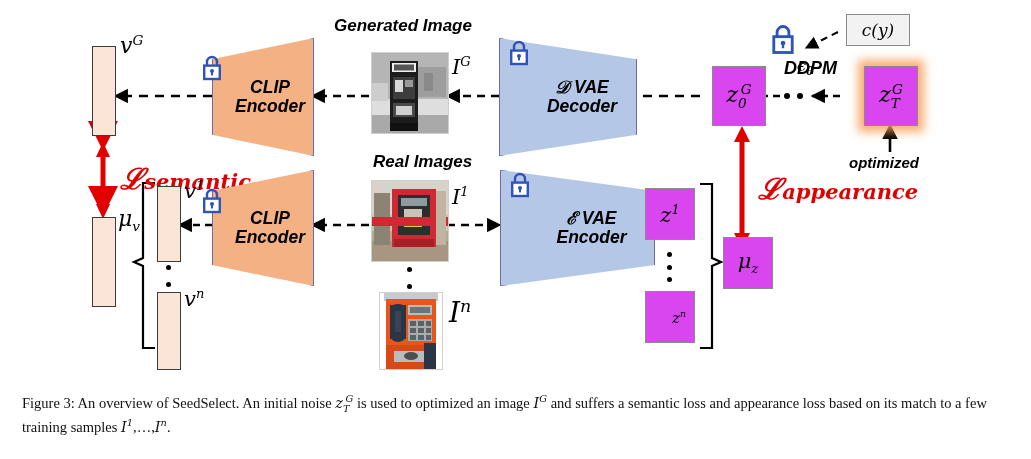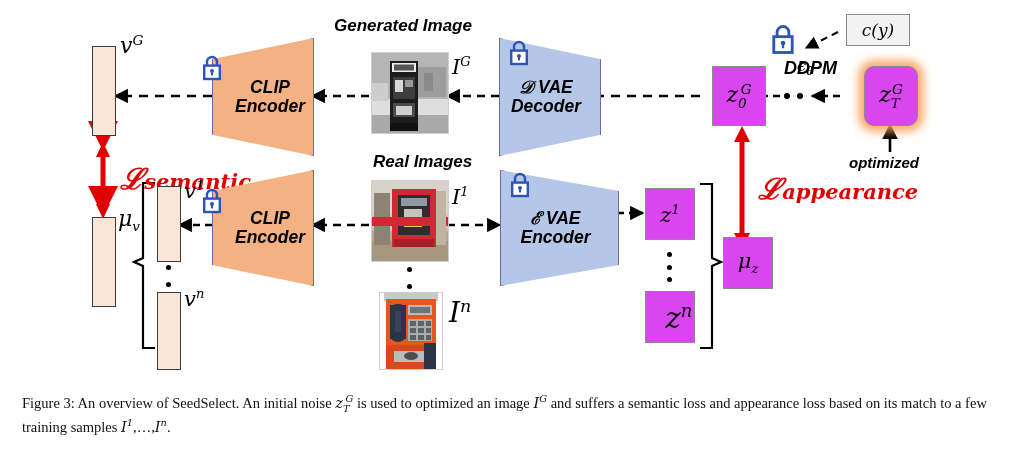--- a/index.html
+++ b/index.html
@@ -16,28 +16,28 @@
          font-weight:bold;font-style:italic;line-height:1.08;
          font-family:"Liberation Sans",sans-serif;}
   .block .ln{display:block;white-space:nowrap;}
 
   .clip{background:#f4b183;border:1.5px solid #6b6ba8;}
   .vae {background:#b4c7e7;border:1.5px solid #6b6ba8;}
 
   
   .trap-r{clip-path:polygon(0% 18%,100% 0%,100% 100%,0% 82%);}
   
-  .trap-l{clip-path:polygon(0% 0%,100% 18%,100% 82%,0% 100%);}
+  .trap-l{clip-path:polygon(0% 0%,100% 18%,100% 82%,0% 100%);padding-left:36px;}
 
   
   .gbox{position:absolute;background:#d946ef;border:1.5px solid #8a8a8a;
         display:flex;align-items:center;justify-content:center;}
   .wbox{position:absolute;background:#f2f2f2;border:1.5px solid #8a8a8a;
         display:flex;align-items:center;justify-content:center;}
-  .glow{box-shadow:0 0 9px 6px rgba(246,160,90,.85);border-radius:10px;}
+  .glow{box-shadow:0 0 9px 6px rgba(246,160,90,.85);}
 
   
   .vbar{position:absolute;background:#fbe5d6;border:1.5px solid #3b3b3b;}
 
   
   .math{position:absolute;font-family:"DejaVu Serif",serif;font-style:italic;
         white-space:nowrap;color:#000;}
   .math sup,.math sub{font-style:italic;font-size:.62em;}
 
   .lbl{position:absolute;font-weight:bold;font-style:italic;white-space:nowrap;
@@ -323,21 +323,21 @@
     </span>
   </div>
 
   <div class="dots" style="left:666px;top:252px;width:6px;height:30px;">
       <i></i>
       <i></i>
       <i></i>
     </div>
 
   <div class="gbox" style="left:645px;top:291px;width:48px;height:50px;">
-    <span class="math" style="position:relative;font-size:29px;margin-left:18px;">
+    <span class="math" style="position:relative;font-size:15px;margin-left:18px;">
       <span>z</span><sup>n</sup>
     </span>
   </div>
 
   <div class="gbox" style="left:723px;top:237px;width:48px;height:50px;justify-content:center;">
     <span class="math" style="position:relative;font-size:21px;">
       <span>μ</span><sub>z</sub>
     </span>
   </div>
 

